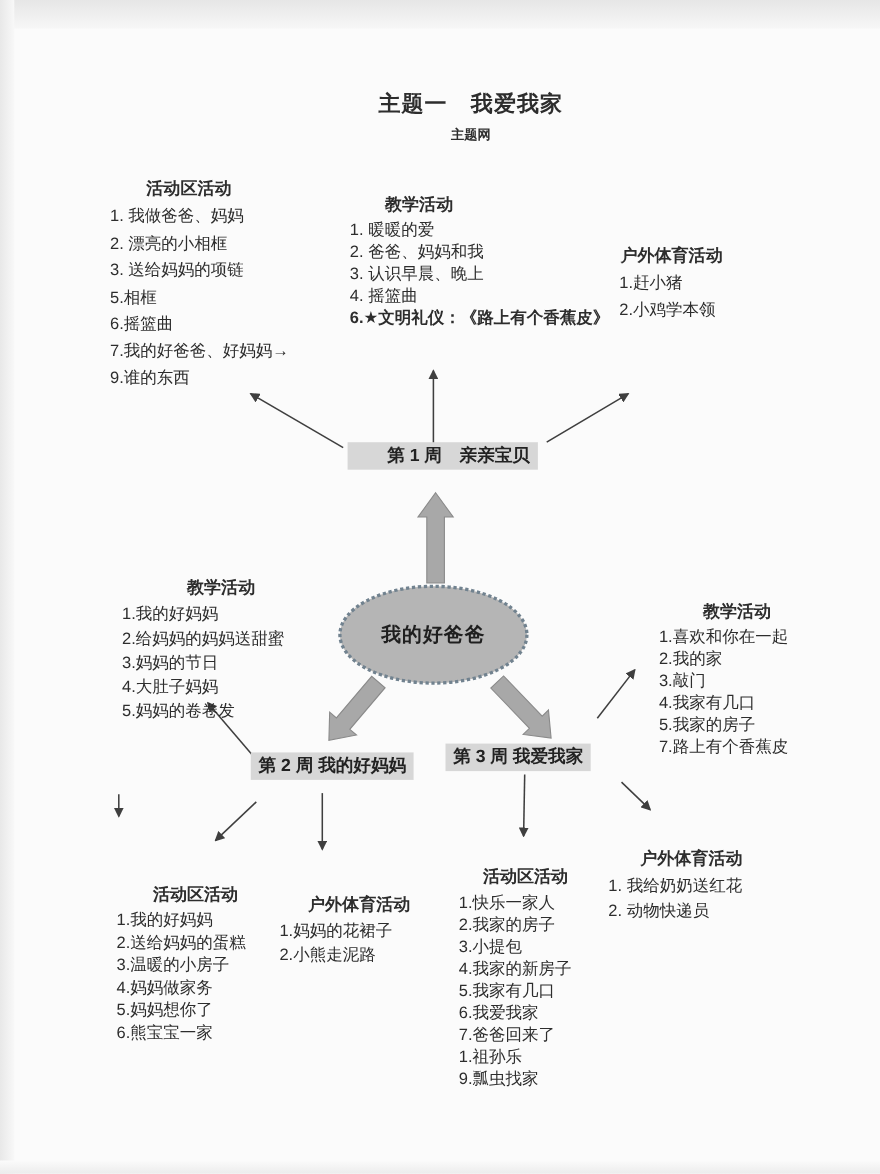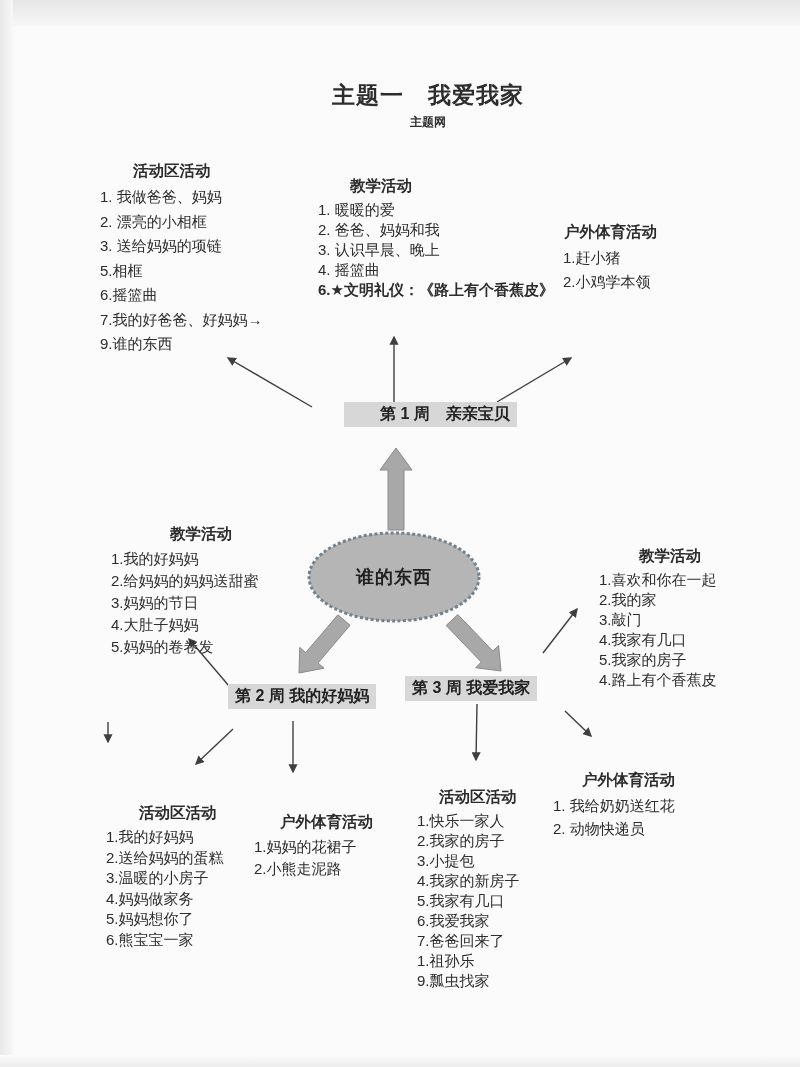--- a/index.html
+++ b/index.html
@@ -10,21 +10,21 @@
   }
   .edge-top{position:absolute;left:0;top:0;width:800px;height:26px;
     background:linear-gradient(#e6e6e6,#f7f7f7);}
   .edge-left{position:absolute;left:0;top:0;width:13px;height:1067px;
     background:linear-gradient(90deg,#e8e8e8,#f8f8f8);}
   .edge-bottom{position:absolute;left:0;bottom:0;width:800px;height:12px;
     background:linear-gradient(#fbfbfb,#ececec);}
   .overlay{position:absolute;left:0;top:0;pointer-events:none;}
   .title-block{position:absolute;left:428px;top:82px;transform:translateX(-50%);
     text-align:center;white-space:nowrap;}
-  .title{font-size:23px;font-weight:bold;line-height:27px;letter-spacing:1px;}
+  .title{font-size:20px;font-weight:bold;line-height:27px;letter-spacing:1px;}
   .subtitle{font-size:12px;font-weight:bold;line-height:27px;}
   .list{position:absolute;font-size:15px;white-space:nowrap;}
   .list .hdr{font-weight:bold;font-size:15.5px;margin-bottom:3px;margin-top:24px;}
   .list .li{line-height:var(--lh,22px);}
   .list .li.bold{font-weight:bold;}
   .weekbox{position:absolute;background:#d7d7d7;padding:2px 7px;
     font-size:16px;font-weight:bold;white-space:nowrap;color:#222;}
   .center-label{position:absolute;left:394px;top:577px;transform:translate(-50%,-50%);
     font-size:18px;font-weight:bold;letter-spacing:1px;color:#1f1f1f;}
 </style>
@@ -60,23 +60,23 @@
   <polygon points="501,671 498.6,645.5 492.9,651.1 457.8,614.5 446.2,625.5 481.3,662.1 475.6,667.7" stroke-width="1" fill="#a8a8a8" stroke="#8a8a8a"></polygon>
 
   <ellipse cx="394" cy="577" rx="85" ry="44" stroke-width="3" stroke-dasharray="3,2.4" fill="#b5b5b5" stroke="#71828f"></ellipse>
 </svg>
 
 <div class="title-block">
   <div class="title">主题一　我爱我家</div>
   <div class="subtitle">主题网</div>
 </div>
 
-<div class="center-label">谁的东西</div>
+<div class="center-label">我的好爸爸</div>
 
-<div class="weekbox" style="left:344px;top:402px;padding-left:36px;">第 1 周　亲亲宝贝</div>
+<div class="weekbox" style="left:316px;top:402px;padding-left:36px;">第 1 周　亲亲宝贝</div>
 <div class="weekbox" style="left:228px;top:684px;">第 2 周  我的好妈妈</div>
 <div class="weekbox" style="left:405px;top:676px;">第 3 周  我爱我家</div>
 
 <div class="list" style="left:100px;top:137px;--lh:24.5px;">
   <div class="hdr" style="margin-left:33px;">活动区活动</div>
   <div>
       <div class="li">1. 我做爸爸、妈妈</div>
       <div class="li">2. 漂亮的小相框</div>
       <div class="li">3. 送给妈妈的项链</div>
       <div class="li">5.相框</div>
@@ -117,21 +117,21 @@
 </div>
 
 <div class="list" style="left:599px;top:522px;--lh:20px;">
   <div class="hdr" style="margin-left:40px;">教学活动</div>
   <div>
       <div class="li">1.喜欢和你在一起</div>
       <div class="li">2.我的家</div>
       <div class="li">3.敲门</div>
       <div class="li">4.我家有几口</div>
       <div class="li">5.我家的房子</div>
-      <div class="li">4.路上有个香蕉皮</div>
+      <div class="li">7.路上有个香蕉皮</div>
     </div>
 </div>
 
 <div class="list" style="left:106px;top:779px;--lh:20.5px;">
   <div class="hdr" style="margin-left:33px;">活动区活动</div>
   <div>
       <div class="li">1.我的好妈妈</div>
       <div class="li">2.送给妈妈的蛋糕</div>
       <div class="li">3.温暖的小房子</div>
       <div class="li">4.妈妈做家务</div>

